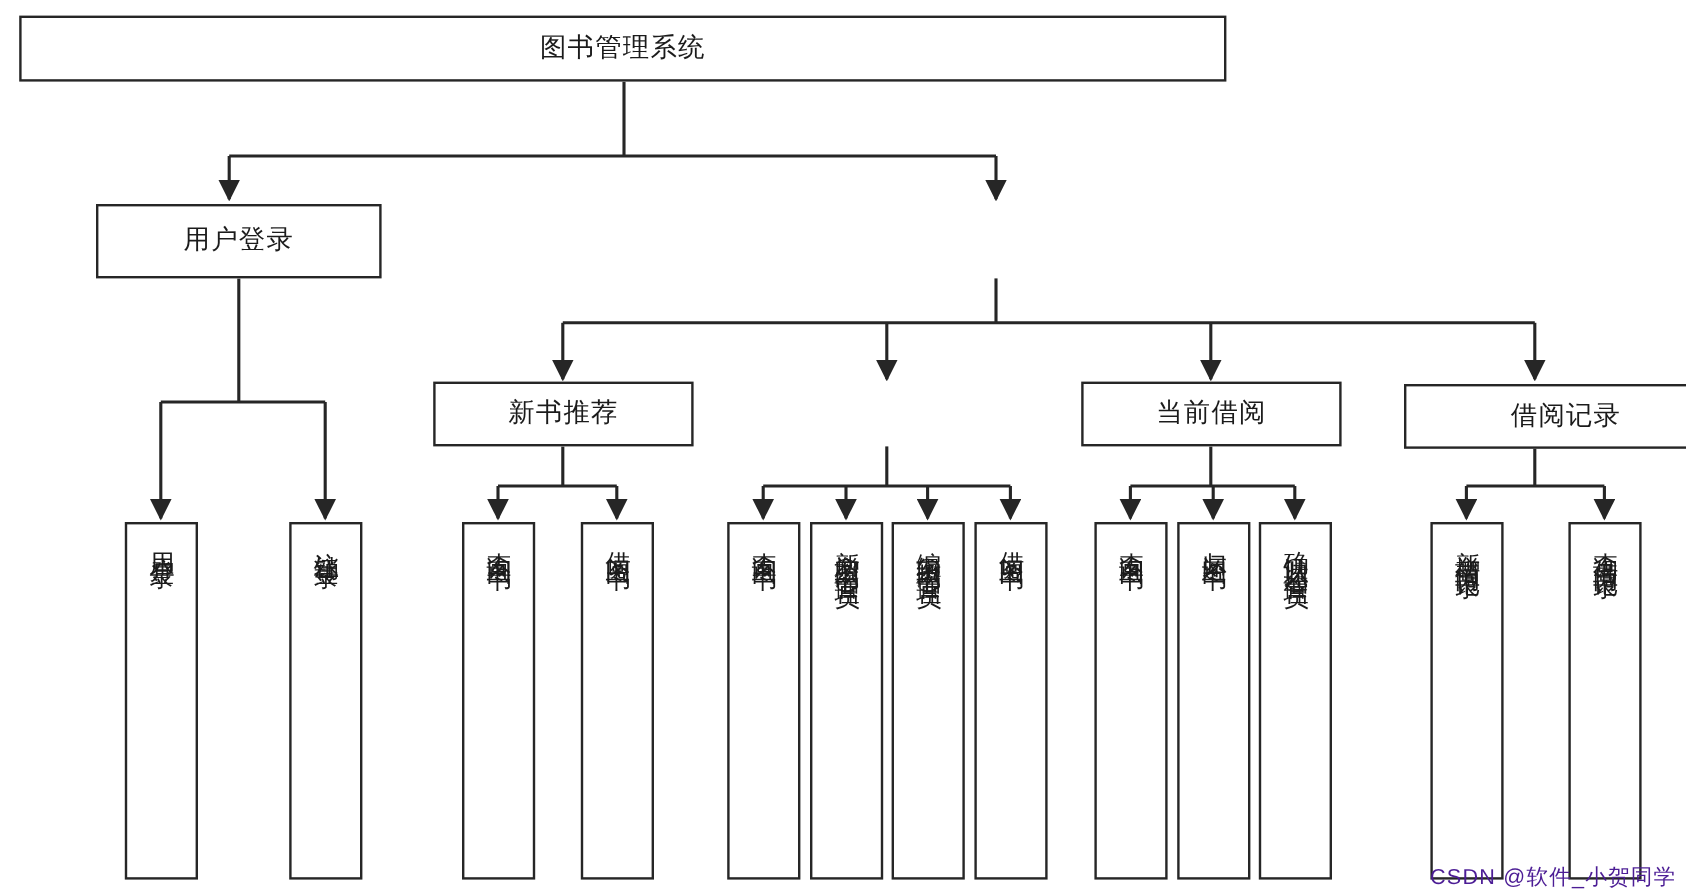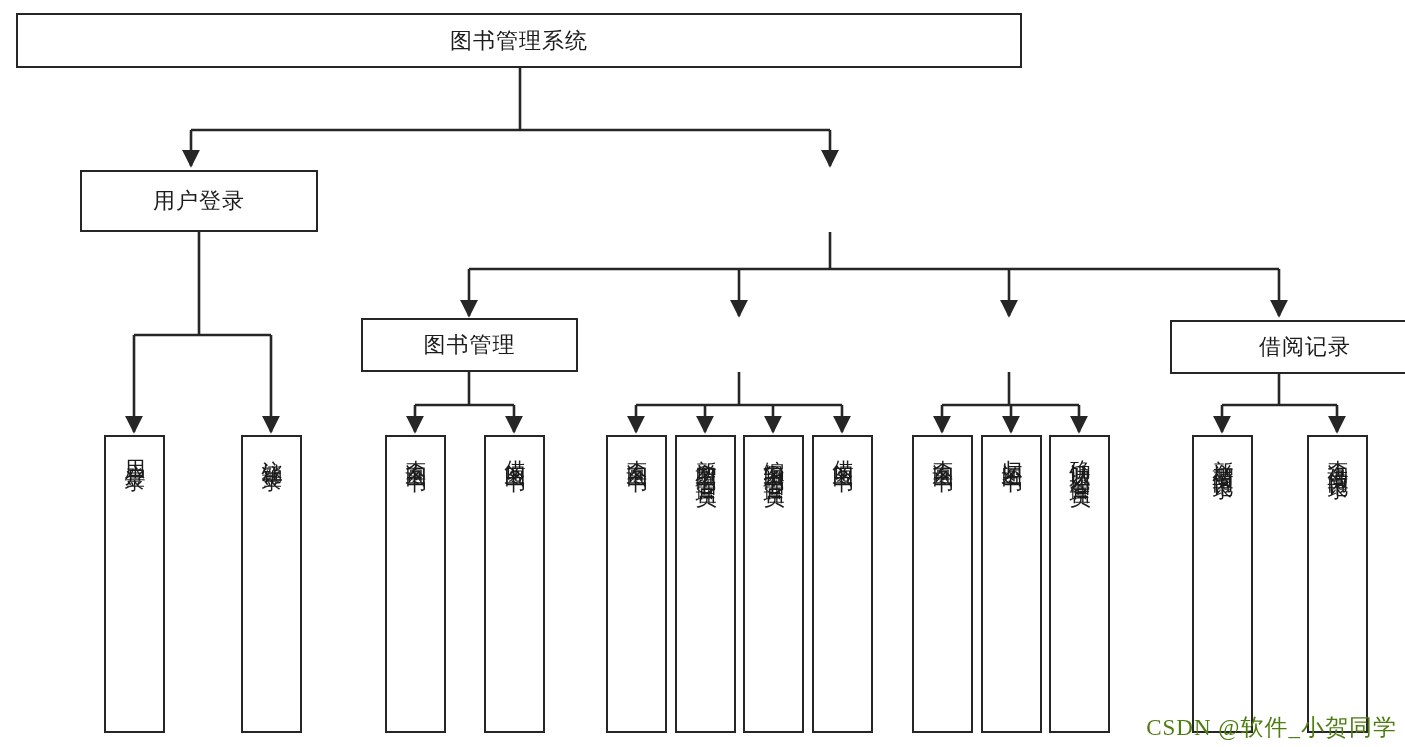--- a/index.html
+++ b/index.html
@@ -61,26 +61,26 @@
   .node-box.root .node-label,
   .node-box.level2 .node-label,
   .node-box.level3 .node-label {
     font-size: 22px;
     letter-spacing: 1px;
   }
   .watermark {
     position: absolute;
     right: 8px;
     bottom: 4px;
-    font-size: 23px;
-    color: #4d7c0f;
+    font-size: 18px;
+    color: #4c1d95;
     letter-spacing: 1px;
     z-index: 5;
     white-space: nowrap;
-    font-family: Liberation Serif, serif;
+    font-family: Liberation Sans, sans-serif;
   }
 </style>
 </head>
 <body>
 
 <div id="diagram-root">
 
   <svg id="diagram-svg" viewBox="0 0 1405 747" xmlns="http://www.w3.org/2000/svg">
     <defs>
       <marker id="arrow" viewBox="0 0 10 10" refX="9" refY="5" markerWidth="7" markerHeight="7" orient="auto-start-reverse">
@@ -136,21 +136,24 @@
 
   <div class="node-box root" style="left:16px; top:13px; width:1006px; height:55px;">
     <span class="node-label">图书管理系统</span>
   </div>
 
   <div class="node-box level2" style="left:80px; top:170px; width:238px; height:62px;">
     <span class="node-label">用户登录</span>
   </div>
 
   <div class="node-box level3" style="left:361px; top:318px; width:217px; height:54px;">
-    <span class="node-label">图书管理</span>
+    <span class="node-label">新书推荐</span>
+  </div>
+  <div class="node-box level3" style="left:901px; top:318px; width:217px; height:54px;">
+    <span class="node-label">当前借阅</span>
   </div>
   <div class="node-box level3" style="left:1170px; top:320px; width:260px; height:54px;padding-left:10px;">
     <span class="node-label">借阅记录</span>
   </div>
 
   <div class="node-box vertical" style="left:104px; top:435px; width:61px; height:298px;">
     <span class="node-label">用户登录</span>
   </div>
   <div class="node-box vertical" style="left:241px; top:435px; width:61px; height:298px;">
     <span class="node-label">注销登录</span>

